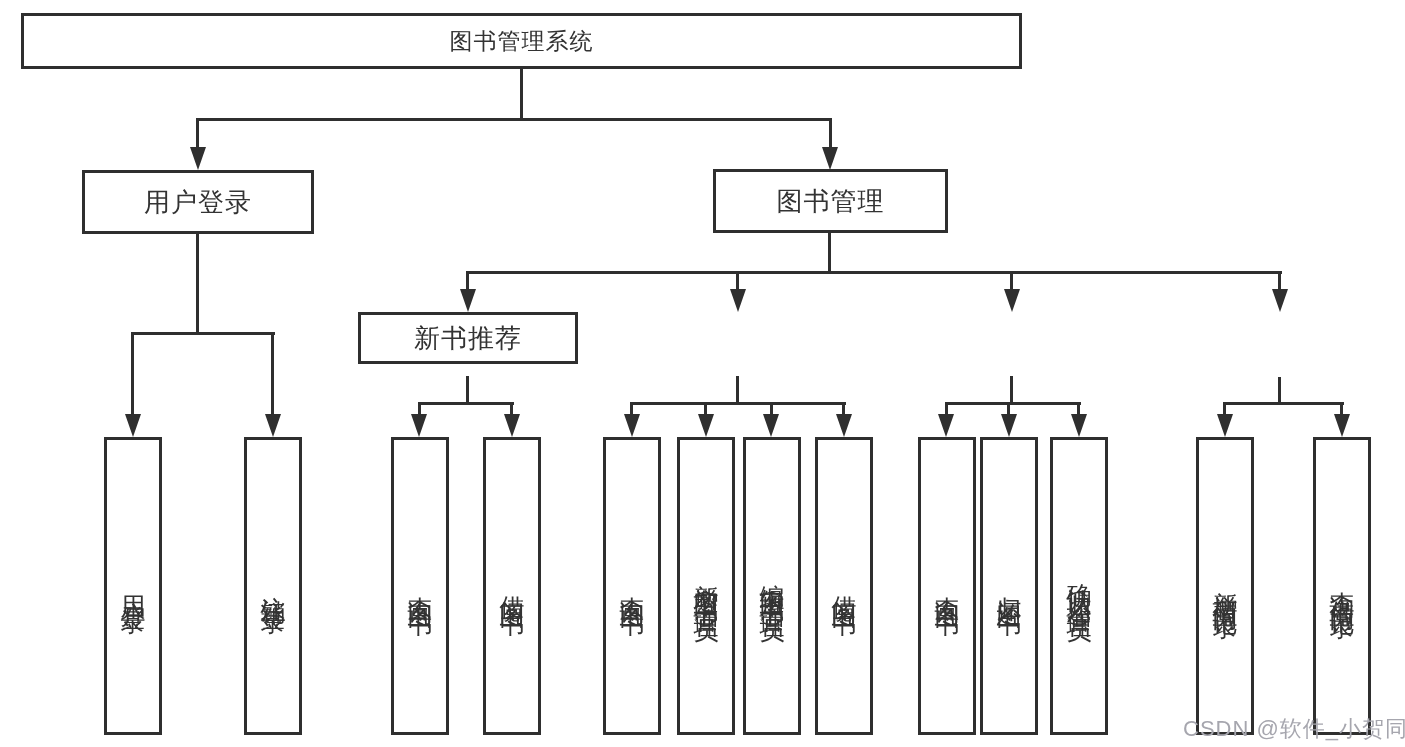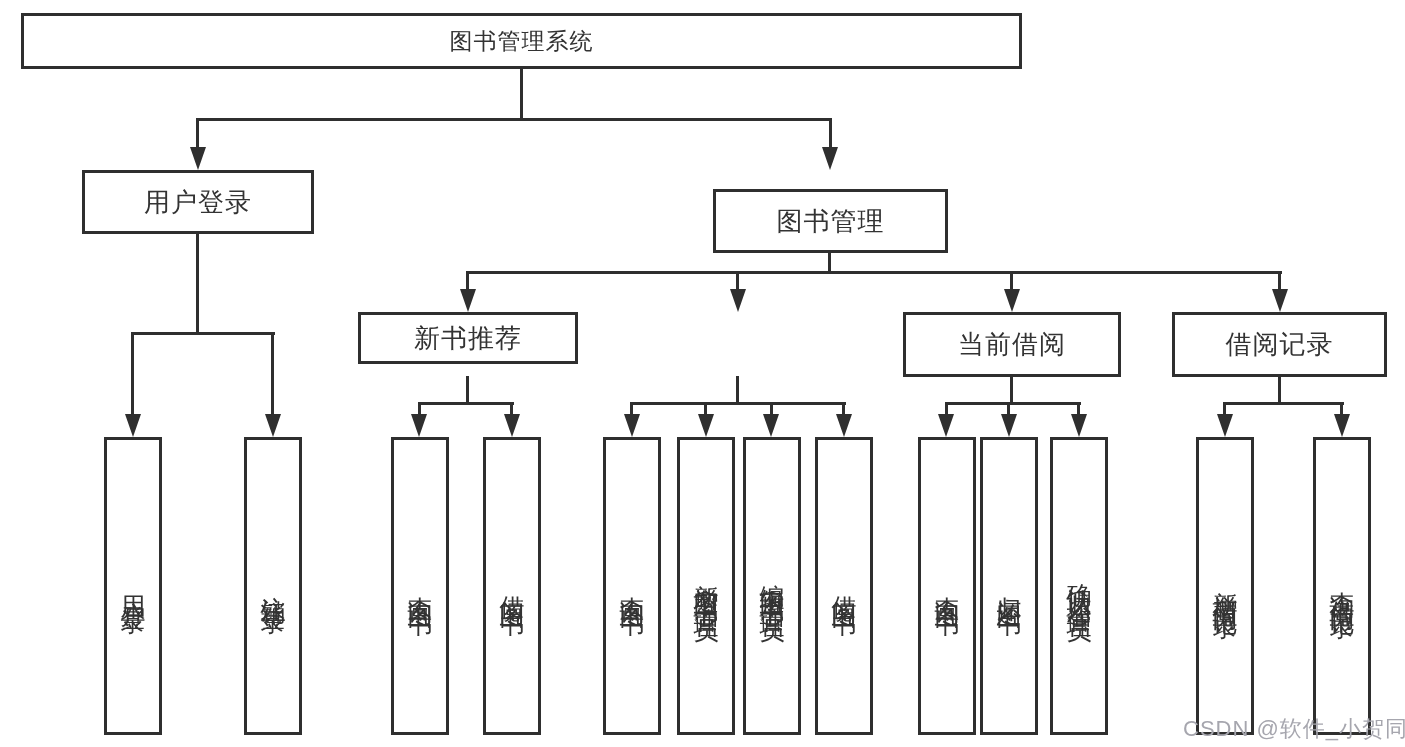--- a/index.html
+++ b/index.html
@@ -112,32 +112,26 @@
   <div class="line" style="left:1340px; top:402px; width:3px; height:14px;"></div>
   <div class="arrow" style="left:1334px; top:414px;"></div>
 
   <div class="box" style="left:21px; top:13px; width:1001px; height:56px;">
     <span class="root-label">图书管理系统</span>
   </div>
 
   <div class="box" style="left:82px; top:170px; width:232px; height:64px;">
     <span class="h-label">用户登录</span>
   </div>
-  <div class="box" style="left:713px; top:169px; width:235px; height:64px;margin-top:20px;">
+  <div class="box" style="left:713px; top:169px; width:235px; height:64px;">
     <span class="h-label">图书管理</span>
   </div>
 
   <div class="box" style="left:358px; top:312px; width:220px; height:52px;">
     <span class="h-label">新书推荐</span>
-  </div>
-  <div class="box" style="left:903px; top:312px; width:218px; height:65px;">
-    <span class="h-label">当前借阅</span>
-  </div>
-  <div class="box" style="left:1172px; top:312px; width:215px; height:65px;">
-    <span class="h-label">借阅记录</span>
   </div>
 
   <div class="box" style="left:104px; top:437px; width:58px; height:298px;">
     <span class="v-label">用户登录</span>
   </div>
   <div class="box" style="left:244px; top:437px; width:58px; height:298px;">
     <span class="v-label">注销登录</span>
   </div>
 
   <div class="box" style="left:391px; top:437px; width:58px; height:298px;">

